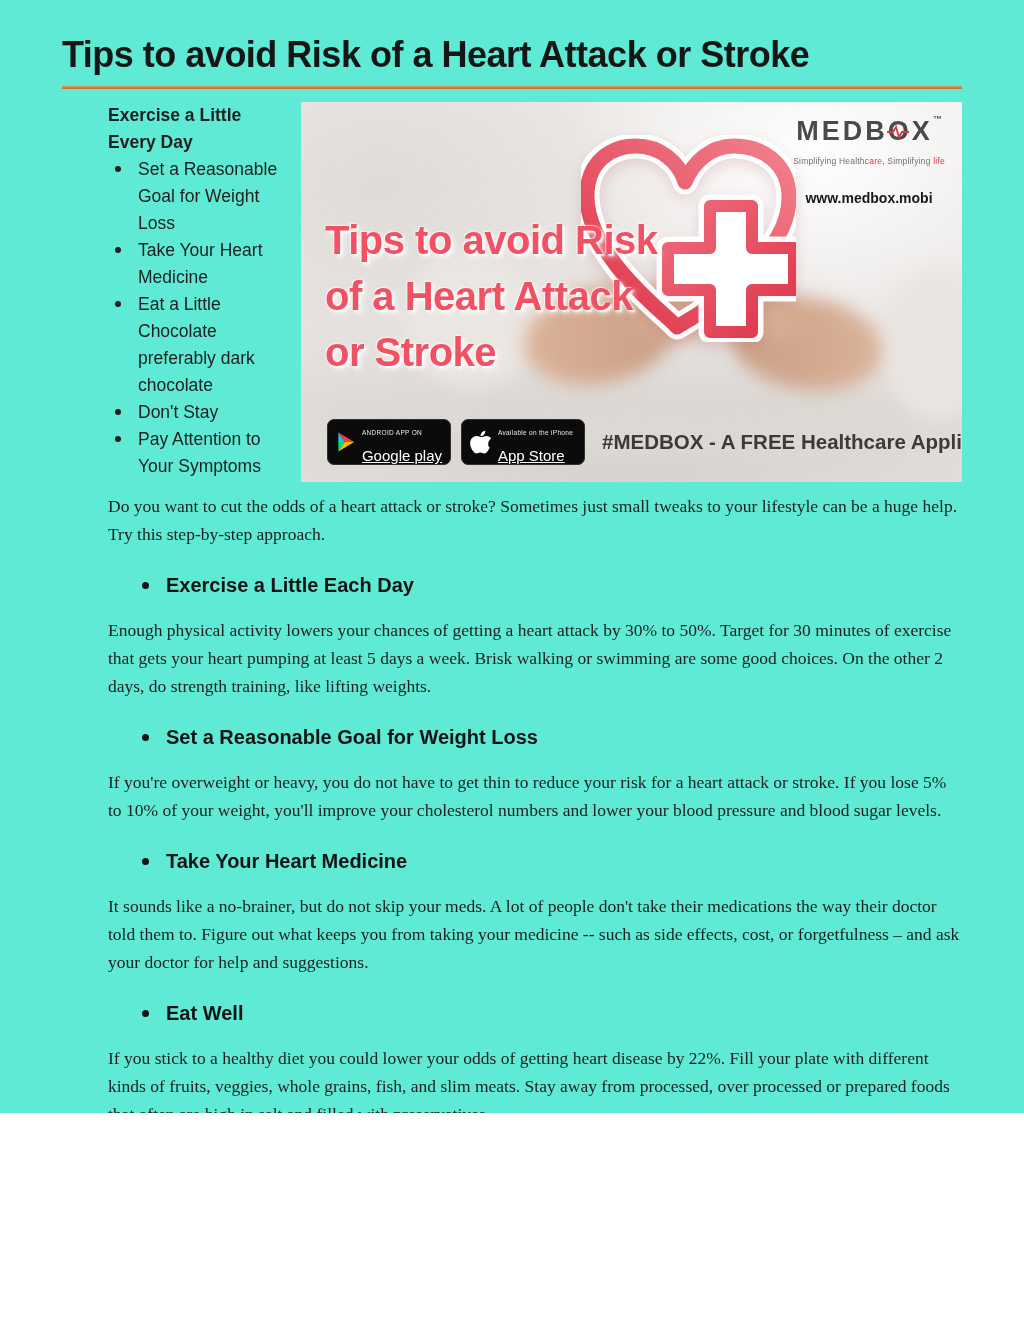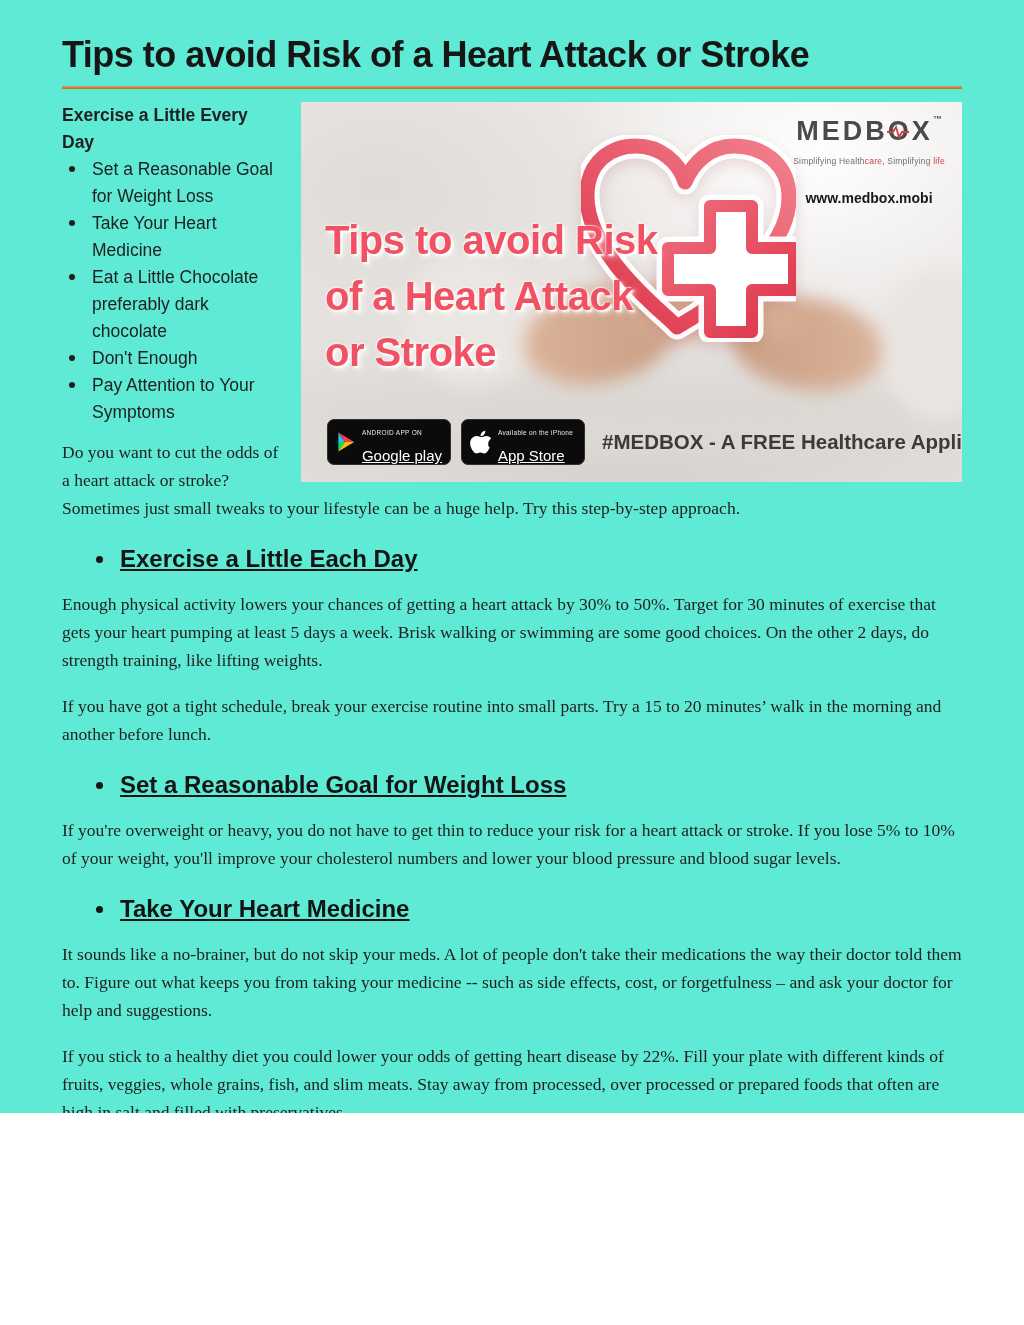--- a/index.html
+++ b/index.html
@@ -56,30 +56,30 @@
 
   .badges { position:absolute; left:26px; bottom:17px; display:flex; gap:10px; }
   .badge { width:124px; height:46px; background:#0b0b0b; border:1px solid #303030; border-radius:7px;
     display:flex; align-items:center; padding:0 8px; box-sizing:border-box; gap:7px; }
   .badge .txt { display:flex; flex-direction:column; justify-content:center; }
   .badge .small { font-size:6.5px; color:#e8e8e8; letter-spacing:0.3px; white-space:nowrap; }
   .badge .big { font-size:15px; color:#ffffff; font-weight:500; line-height:1.15; white-space:nowrap;text-decoration:underline; }
   .promo-caption { position:absolute; left:301px; bottom:26px; font-size:20.5px; font-weight:700; color:#3b3b3b; white-space:nowrap; }
 
   
-  .body-text { font-size:17.5px; line-height:28px; }
+  .body-text { font-size:17.5px; line-height:28px;margin-left:46px; }
   .side-head { font-weight:700; font-size:17.5px; line-height:27px; margin:0; }
   ul.side-list { list-style:none; margin:0; padding:0; font-size:17.5px; line-height:27px; }
   ul.side-list li { position:relative; padding-left:30px; }
   ul.side-list li::before { content:""; position:absolute; left:7px; top:10px;
     width:6px; height:6px; border-radius:50%; background:#1f1f1f; }
   p.para { margin:18px 0 0 0;font-family:Liberation Serif, serif; }
   p.intro { margin-top:12px; }
-  h2.sec-head { position:relative; font-size:24px; font-weight:700; color:#141414;
-    line-height:26px; margin:24px 0 0 0; padding-left:58px;text-decoration:underline; }
+  h2.sec-head { position:relative; font-size:20px; font-weight:700; color:#141414;
+    line-height:26px; margin:24px 0 0 0; padding-left:58px; }
   h2.sec-head::before { content:""; position:absolute; left:34px; top:10px;
     width:7px; height:7px; border-radius:50%; background:#141414; }
 </style>
 </head>
 <body>
 
 <div class="page">
   <div class="inner">
     <h1 class="doc-title">Tips to avoid Risk of a Heart Attack or Stroke</h1>
     <div class="title-rule"></div>
@@ -154,41 +154,41 @@
           </div>
         </div>
         <div class="promo-caption">#MEDBOX - A FREE Healthcare Application</div>
       </div>
 
       <p class="side-head">Exercise a Little Every Day</p>
       <ul class="side-list">
         <li>Set a Reasonable Goal for Weight Loss</li>
         <li>Take Your Heart Medicine</li>
         <li>Eat a Little Chocolate preferably dark chocolate</li>
-        <li>Don't Enough</li>
+        <li>Don't Stay</li>
         <li>Pay Attention to Your Symptoms</li>
       </ul>
 
       <p class="para intro">Do you want to cut the odds of a heart attack or stroke? Sometimes just small tweaks to your lifestyle can be a huge help. Try this step-by-step approach.</p>
 
       <section>
         <h2 class="sec-head">Exercise a Little Each Day</h2>
         <p class="para">Enough physical activity lowers your chances of getting a heart attack by 30% to 50%. Target for 30 minutes of exercise that gets your heart pumping at least 5 days a week. Brisk walking or swimming are some good choices. On the other 2 days, do strength training, like lifting weights.</p>
-        <p class="para">If you have got a tight schedule, break your exercise routine into small parts. Try a 15 to 20 minutes’ walk in the morning and another before lunch.</p>
       </section>
 
       <section>
         <h2 class="sec-head">Set a Reasonable Goal for Weight Loss</h2>
         <p class="para">If you're overweight or heavy, you do not have to get thin to reduce your risk for a heart attack or stroke. If you lose 5% to 10% of your weight, you'll improve your cholesterol numbers and lower your blood pressure and blood sugar levels.</p>
       </section>
 
       <section>
         <h2 class="sec-head">Take Your Heart Medicine</h2>
         <p class="para">It sounds like a no-brainer, but do not skip your meds. A lot of people don't take their medications the way their doctor told them to. Figure out what keeps you from taking your medicine -- such as side effects, cost, or forgetfulness – and ask your doctor for help and suggestions.</p>
       </section>
 
       <section>
+        <h2 class="sec-head">Eat Well</h2>
         <p class="para">If you stick to a healthy diet you could lower your odds of getting heart disease by 22%. Fill your plate with different kinds of fruits, veggies, whole grains, fish, and slim meats. Stay away from processed, over processed or prepared foods that often are high in salt and filled with preservatives.</p>
       </section>
 
     </div>
   </div>
 </div>
 
 </body></html>

